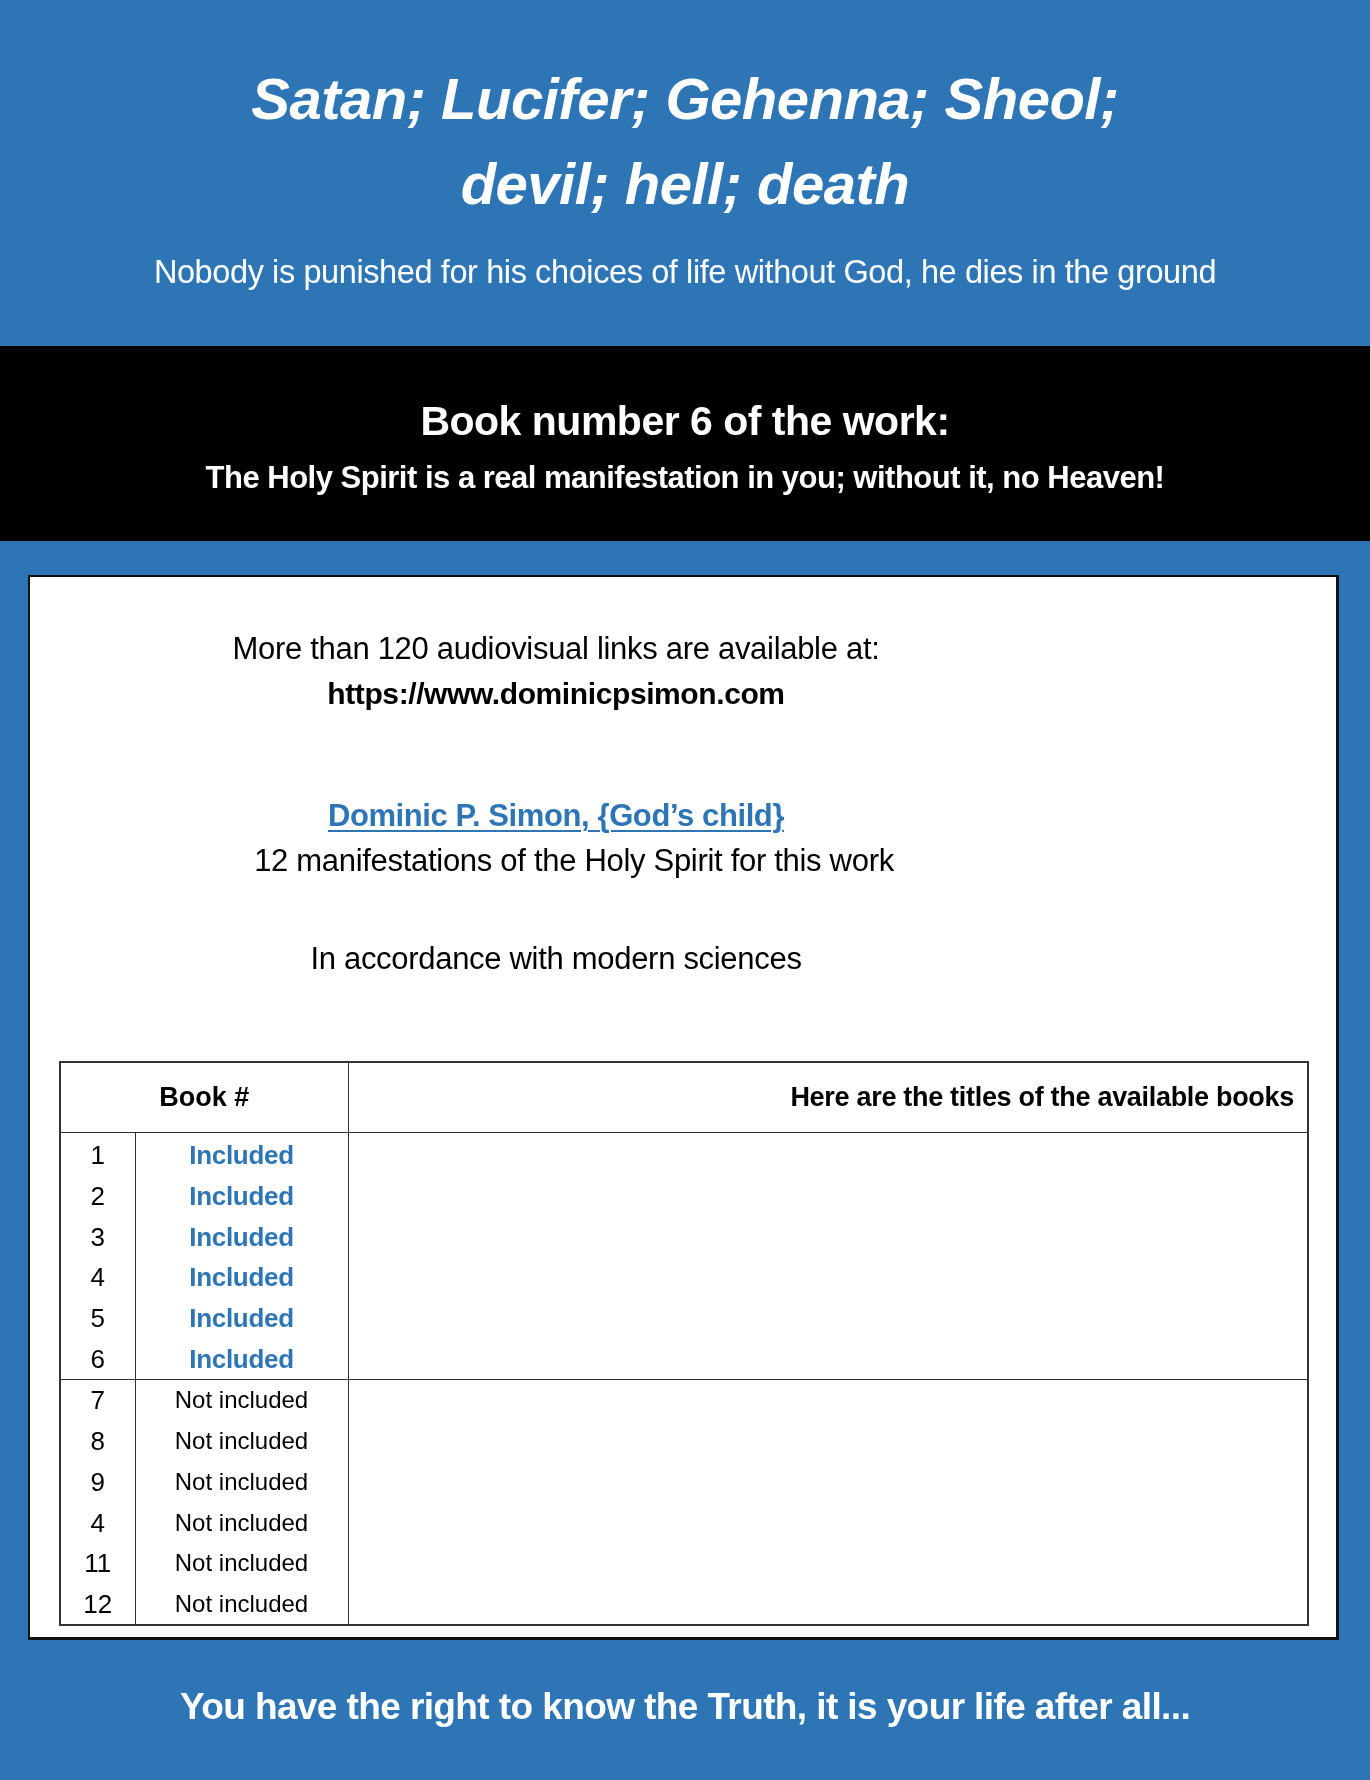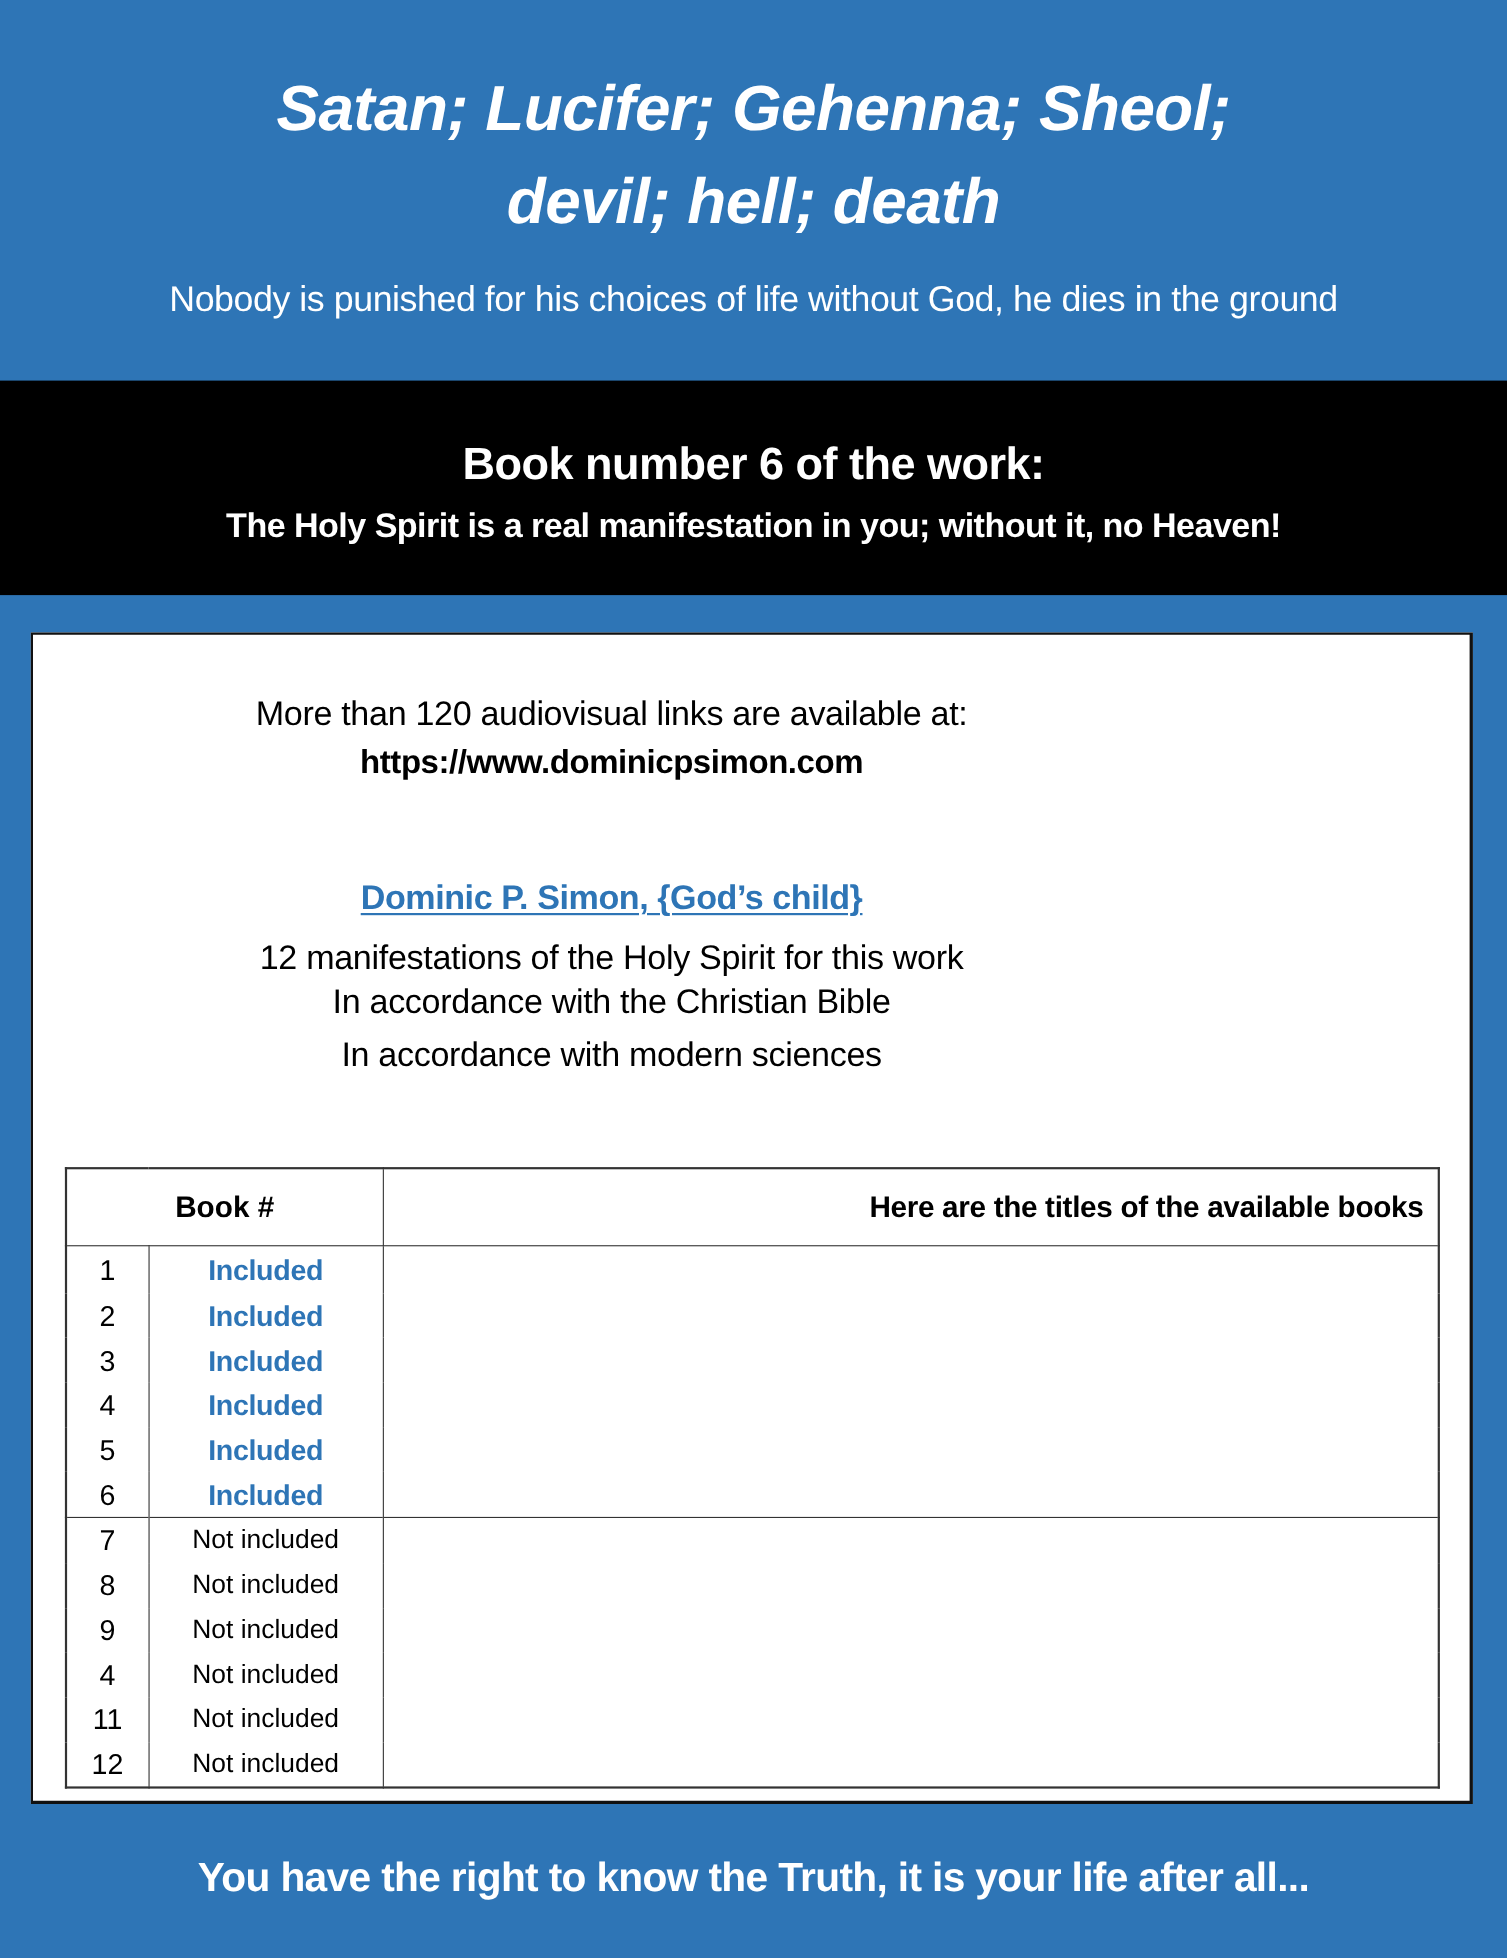--- a/index.html
+++ b/index.html
@@ -29,21 +29,21 @@
     position: absolute; left: 28px; top: 575px; width: 1306px; height: 1060px;
     background: #fff;
     border: 2px solid #111;
     border-right-width: 3px; border-bottom-width: 3px;
   }
   .box-text { position: absolute; left: 0; width: 1052px; text-align: center; white-space: nowrap; line-height: 1; }
   #links-line { top: 56px; font-size: 31px; letter-spacing: -0.3px; }
   #url-line { top: 102px; font-size: 30px; font-weight: bold; letter-spacing: -0.4px; }
   #author-link { top: 223px; font-size: 31px; font-weight: bold; color: #2E75B6; letter-spacing: -0.4px; }
   #author-link span { text-decoration: underline; text-decoration-thickness: 2px; text-underline-offset: 4px; cursor: pointer; }
-  #manif-line { top: 278px; font-size: 31px; letter-spacing: -0.3px; }
+  #manif-line { top: 268px; font-size: 31px; letter-spacing: -0.3px; padding-left: 18px; }
   #bible-line { top: 318px; font-size: 31px; letter-spacing: -0.3px; }
   #science-line { top: 366px; font-size: 31px; letter-spacing: -0.3px; }
 
   #books-table {
     position: absolute; left: 29px; top: 484px; width: 1250px;
     border-collapse: collapse; table-layout: fixed;
     border: 2px solid #333;
   }
   #books-table col.c-num { width: 75px; }
   #books-table col.c-status { width: 213px; }
@@ -82,21 +82,20 @@
 <div class="abs" id="book-number">Book number 6 of the work:</div>
 <div class="abs" id="book-subtitle">The Holy Spirit is a real manifestation in you; without it, no Heaven!</div>
 
 <div id="content-box">
   <div class="box-text" id="links-line">More than 120 audiovisual links are available at:</div>
   <div class="box-text" id="url-line">https://www.dominicpsimon.com</div>
   <div class="box-text" id="author-link">
     <span>Dominic P. Simon, {God’s child}</span>
   </div>
   <div class="box-text" id="manif-line">12 manifestations of the Holy Spirit for this work</div>
-  <div class="box-text" id="bible-line">In accordance with the Christian Bible</div>
   <div class="box-text" id="science-line">In accordance with modern sciences</div>
 
   <table id="books-table">
     <colgroup>
         <col class="c-num">
         <col class="c-status">
         <col class="c-title">
       </colgroup>
     <thead>
       <tr>

